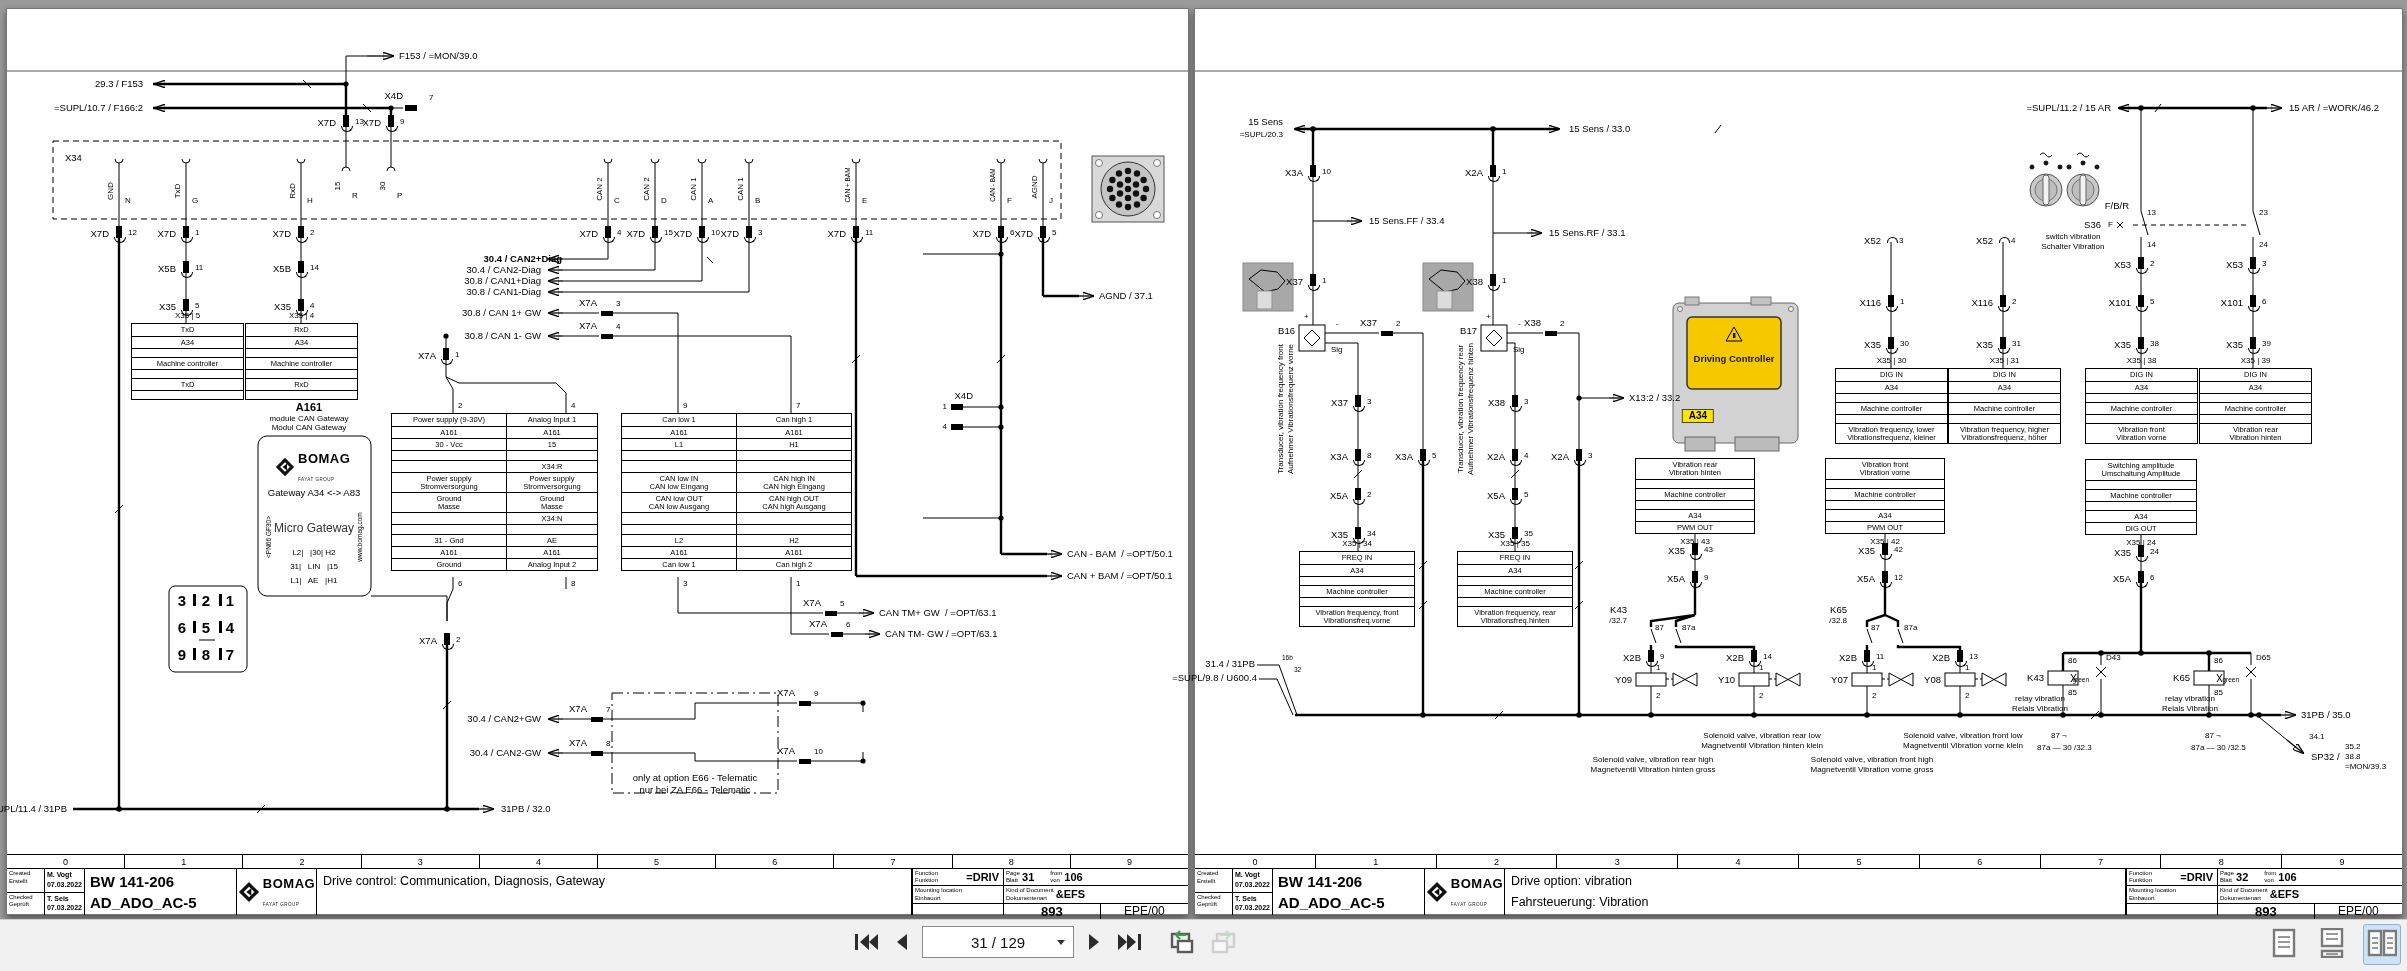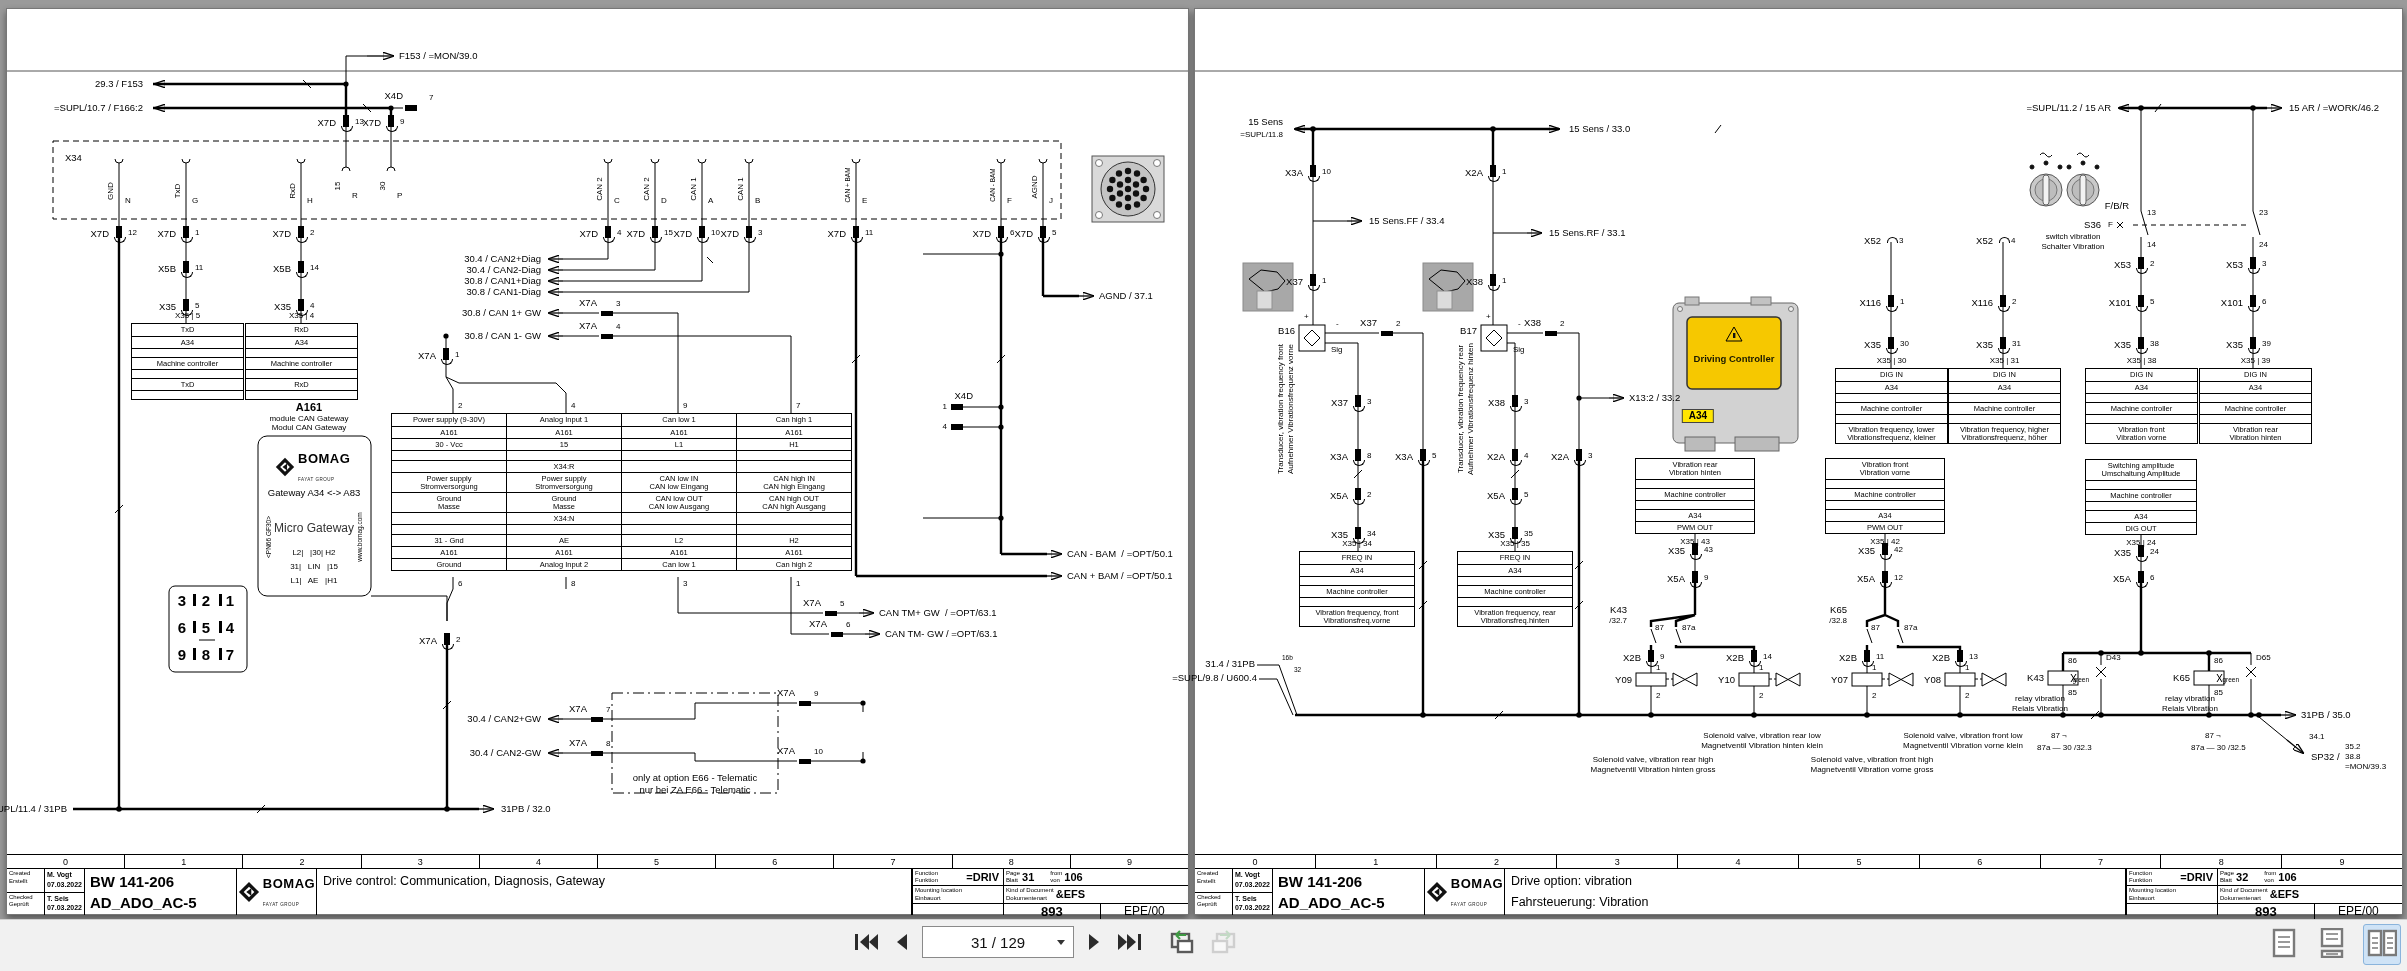--- a/index.html
+++ b/index.html
@@ -229,21 +229,21 @@
           <div class="lab v s" style="left: 687px; top: 180px;">CAN 1</div>
           <div class="lab s" style="left: 701px; top: 192px;">A</div>
           <div class="lab v s" style="left: 734px; top: 180px;">CAN 1</div>
           <div class="lab s" style="left: 748px; top: 192px;">B</div>
           <div class="lab v xs" style="left: 841px; top: 176px;">CAN + BAM</div>
           <div class="lab s" style="left: 855px; top: 192px;">E</div>
           <div class="lab v xs" style="left: 986px; top: 176px;">CAN - BAM</div>
           <div class="lab s" style="left: 1000px; top: 192px;">F</div>
           <div class="lab v s" style="left: 1028px; top: 178px;">AGND</div>
           <div class="lab s" style="left: 1042px; top: 192px;">J</div>
-          <div class="lab r" style="left: 534px; top: 250px;">30.4 / CAN2+Diag</div>
+          <div class="lab r" style="left: 555px; top: 250px; font-weight: bold;">30.4 / CAN2+Diag</div>
           <div class="lab r" style="left: 534px; top: 261px;">30.4 / CAN2-Diag</div>
           <div class="lab r" style="left: 534px; top: 272px;">30.8 / CAN1+Diag</div>
           <div class="lab r" style="left: 534px; top: 283px;">30.8 / CAN1-Diag</div>
           <div class="lab r" style="left: 534px; top: 304px;">30.8 / CAN 1+ GW</div>
           <div class="lab r" style="left: 534px; top: 327px;">30.8 / CAN 1- GW</div>
           <div class="lab c b" style="left: 302px; top: 398px;">A161</div>
           <div class="lab c s" style="left: 302px; top: 410px;">module CAN Gateway</div>
           <div class="lab c s" style="left: 302px; top: 419px;">Modul CAN Gateway</div>
           <div class="lab s" style="left: 451px; top: 397px;">2</div>
           <div class="lab s" style="left: 564px; top: 397px;">4</div>
@@ -412,21 +412,21 @@
             <div class="mr" style="height: 20px;">Power supply
 Stromversorgung</div>
             <div class="mr" style="height: 20px;">Ground
 Masse</div>
             <div class="mr" style="height: 12px;"></div>
             <div class="mr" style="height: 10px;"></div>
             <div class="mr" style="height: 12px;">31 - Gnd</div>
             <div class="mr" style="height: 12px;">A161</div>
             <div class="mr" style="height: 12px;">Ground</div>
           </div>
-          <div class="mini" style="left: 499px; top: 404px; width: 116px;">
+          <div class="mini" style="left: 499px; top: 404px; width: 92px;">
             <div class="mr" style="height: 12px;">Analog Input 1</div>
             <div class="mr" style="height: 12px;">A161</div>
             <div class="mr" style="height: 12px;">15</div>
             <div class="mr" style="height: 10px;"></div>
             <div class="mr" style="height: 12px;">X34:R</div>
             <div class="mr" style="height: 20px;">Power supply
 Stromversorgung</div>
             <div class="mr" style="height: 20px;">Ground
 Masse</div>
             <div class="mr" style="height: 12px;">X34:N</div>
@@ -681,21 +681,21 @@
       <circle cx="1014" cy="706" r="2.8"></circle>
           <circle cx="1056" cy="706" r="2.8"></circle>
       <path d="M62,656 H84 L102,706 M64,670 H82 L98,706"></path>
       <path d="M1064,708 L1092,731"></path>
           <circle cx="1064" cy="706" r="2.8"></circle>
       <path class="aw" d="M1092,731 L1108,744" marker-end="url(#mB)"></path>
       <path class="tk" d="M300,710 l8,-8 M520,124 l6,-8 M960,103 l6,-8 M224,600 l8,-8 M380,600 l8,-8 M896,710 l8,-8"></path>
     </svg>
     <div class="layer">
           <div class="lab r" style="left: 88px; top: 113px;">15 Sens</div>
-          <div class="lab r s" style="left: 88px; top: 126px;">=SUPL/11.8</div>
+          <div class="lab r s" style="left: 88px; top: 126px;">=SUPL/20.3</div>
           <div class="lab" style="left: 374px; top: 120px;">15 Sens / 33.0</div>
           <div class="lab" style="left: 174px; top: 212px;">15 Sens.FF / 33.4</div>
           <div class="lab" style="left: 354px; top: 224px;">15 Sens.RF / 33.1</div>
           <div class="lab r" style="left: 100px; top: 322px;">B16</div>
           <div class="lab r" style="left: 282px; top: 322px;">B17</div>
           <div class="lab s" style="left: 109px; top: 308px;">+</div>
           <div class="lab s" style="left: 141px; top: 315px;">-</div>
           <div class="lab s" style="left: 136px; top: 341px;">Sig</div>
           <div class="lab s" style="left: 291px; top: 308px;">+</div>
           <div class="lab s" style="left: 323px; top: 315px;">-</div>

